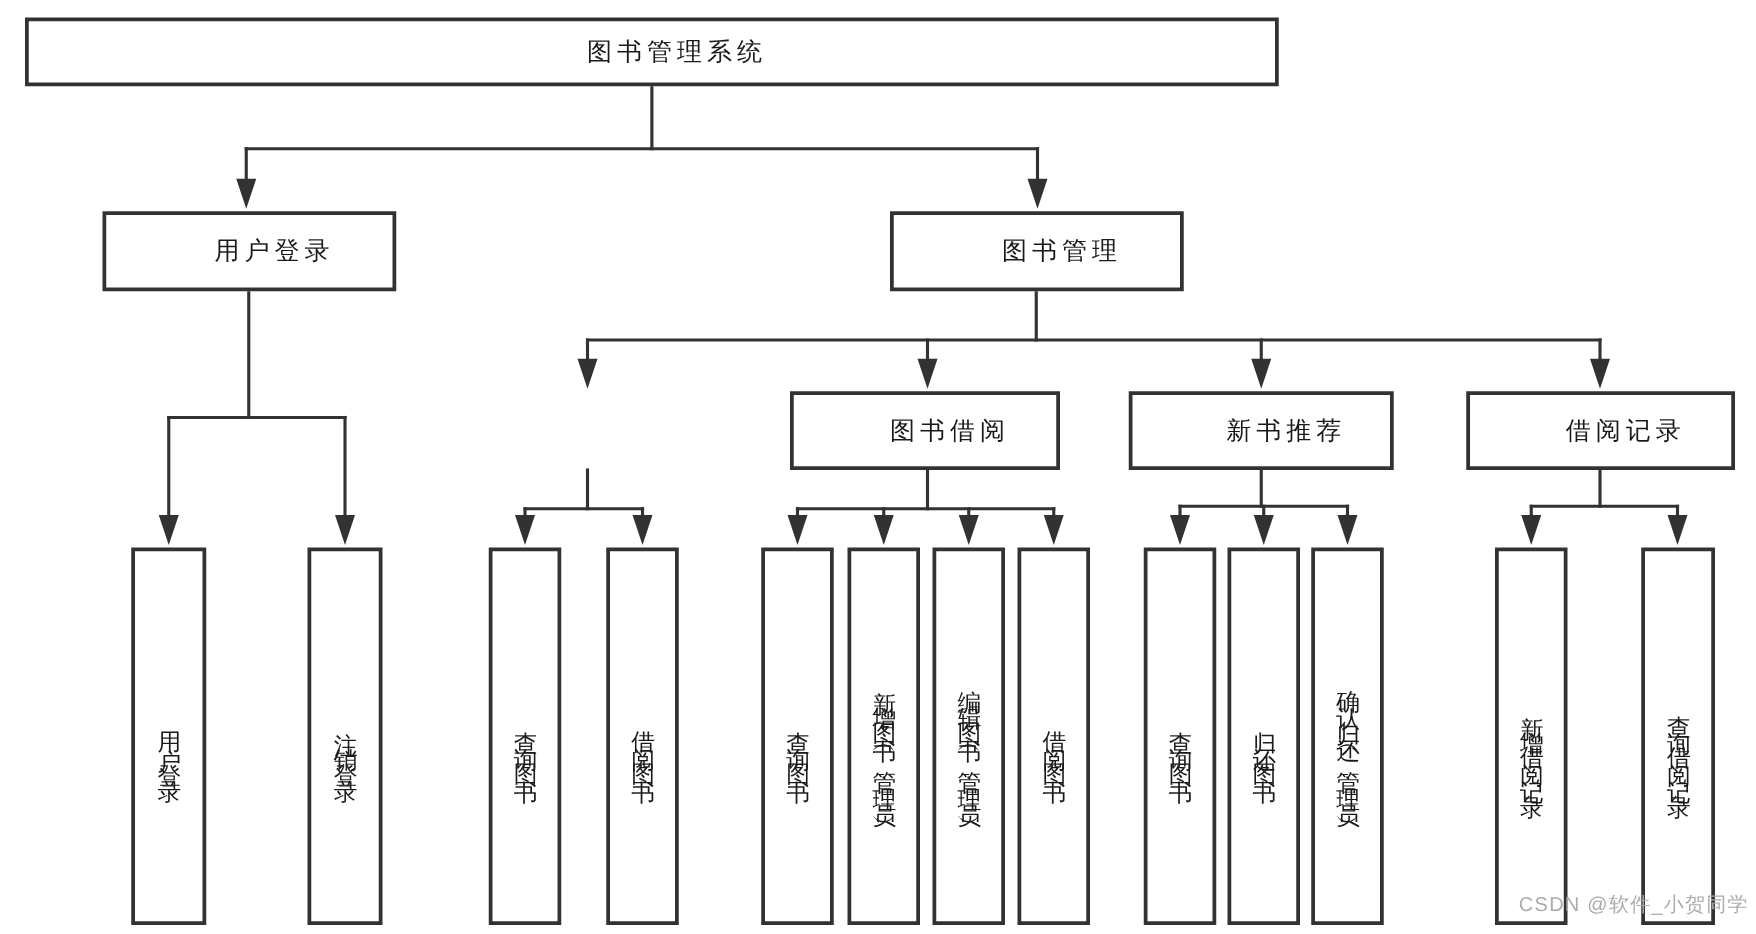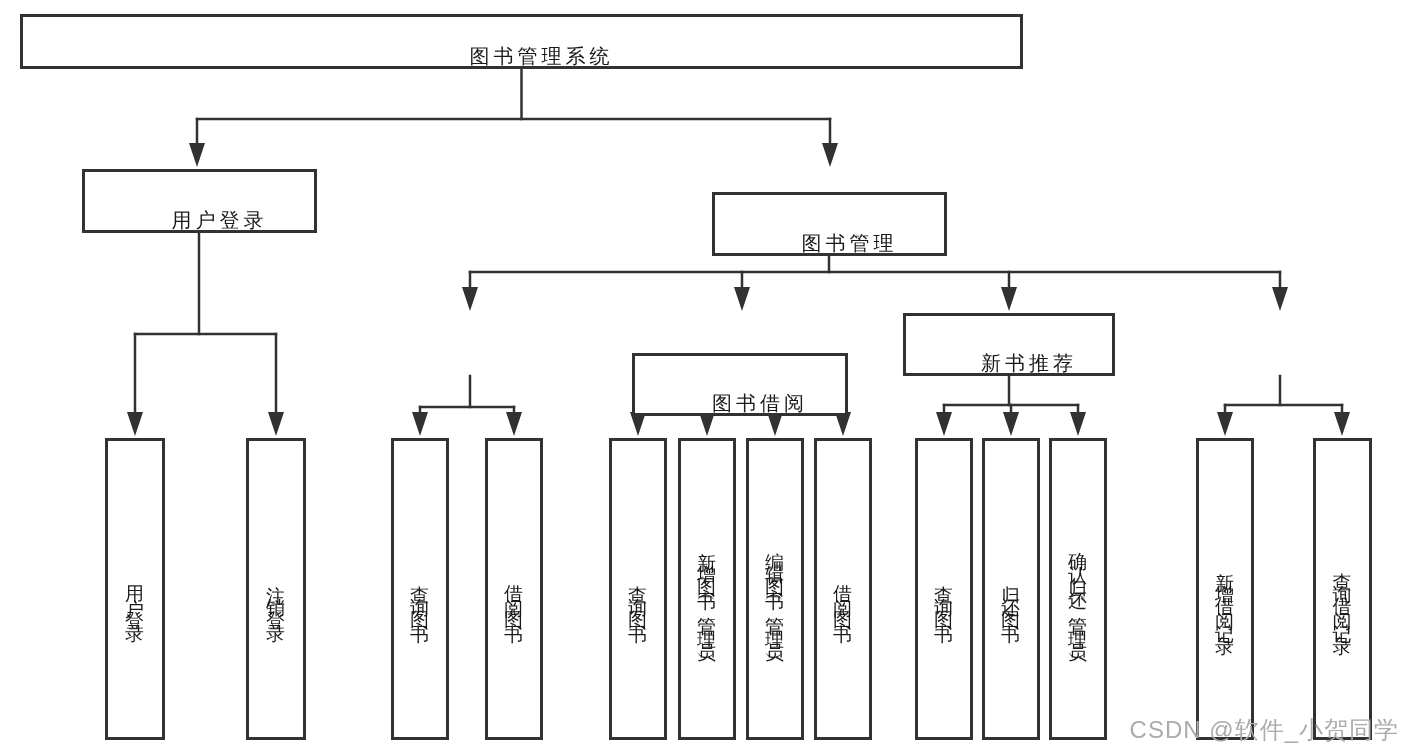--- a/index.html
+++ b/index.html
@@ -16,21 +16,21 @@
     background:var(--background);
     font-family:"Liberation Sans","DejaVu Sans",sans-serif;
     overflow:hidden;
   }
   .stage svg{position:absolute;left:0;top:0;}
   .hbox{
     position:absolute;
     box-sizing:border-box;
     border:3px solid var(--box_border);
     background:var(--background);
-    display:flex;align-items:flex-end;justify-content:center;padding-left:36px;
+    display:flex;align-items:center;justify-content:center;padding-left:36px;
   }
   .hbox .lbl{
     font-size:20px;letter-spacing:4px;color:var(--text);
     white-space:nowrap;line-height:1;padding-left:4px;
   }
   .vbox{
     position:absolute;
     box-sizing:border-box;
     border:3px solid var(--box_border);
     background:var(--background);
@@ -42,21 +42,21 @@
     font-size:19px;
     letter-spacing:13px;
     line-height:1;
     color:var(--text);
     white-space:nowrap;
     margin-bottom:-13px;
   }
   .watermark{
     position:absolute;
     right:6px;top:714px;
-    font-size:24px;
+    font-size:16px;
     letter-spacing:1px;
     color:var(--watermark);
     white-space:nowrap;
   }
   line{stroke:var(--line);stroke-width:2.5;stroke-linecap:square;}
   polygon{fill:var(--line);}
 </style>
 </head>
 <body>
 
@@ -138,30 +138,33 @@
     </g>
   </svg>
 
   <div class="hbox" style="left:20px;top:14px;width:1003px;height:55px;">
     <span class="lbl">图书管理系统</span>
   </div>
 
   <div class="hbox" style="left:82px;top:169px;width:235px;height:64px;">
     <span class="lbl">用户登录</span>
   </div>
-  <div class="hbox" style="left:712px;top:169px;width:235px;height:64px;margin-top:23px;">
+  <div class="hbox" style="left:712px;top:169px;width:235px;height:64px;">
     <span class="lbl">图书管理</span>
   </div>
 
-  <div class="hbox" style="left:632px;top:313px;width:216px;height:63px;margin-top:40px;">
+  <div class="hbox" style="left:632px;top:313px;width:216px;height:63px;">
     <span class="lbl">图书借阅</span>
   </div>
   <div class="hbox" style="left:903px;top:313px;width:212px;height:63px;">
     <span class="lbl">新书推荐</span>
   </div>
+  <div class="hbox" style="left:1173px;top:313px;width:215px;height:63px;">
+    <span class="lbl">借阅记录</span>
+  </div>
 
   <div class="vbox" style="left:105px;top:438px;width:60px;height:302px;">
     <span class="vtext">用户登录</span>
   </div>
   <div class="vbox" style="left:246px;top:438px;width:60px;height:302px;">
     <span class="vtext">注销登录</span>
   </div>
 
   <div class="vbox" style="left:391px;top:438px;width:58px;height:302px;">
     <span class="vtext">查询图书</span>

